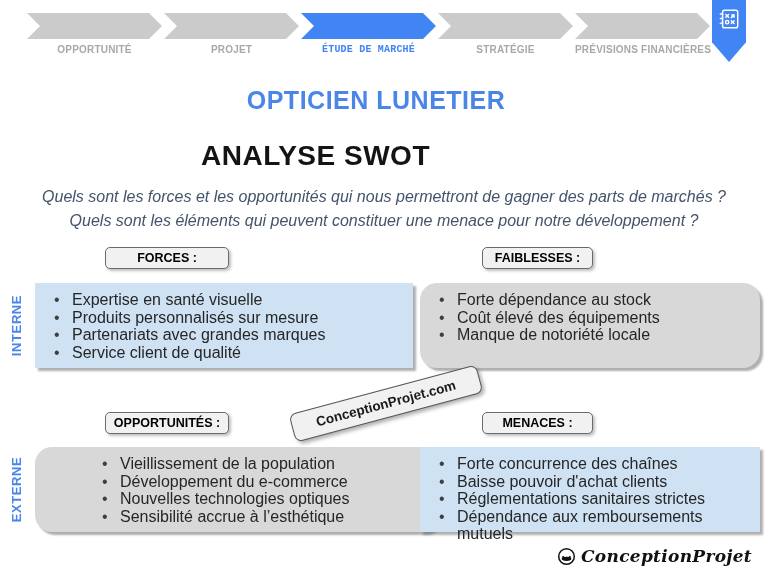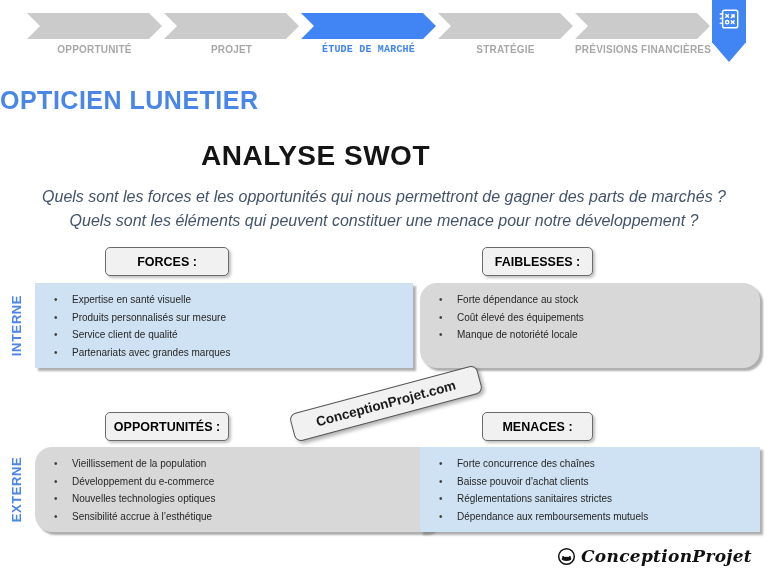--- a/index.html
+++ b/index.html
@@ -33,57 +33,57 @@
   .step.active .chev{background:var(--accent);}
   .step.active .step-label{color:var(--accent);font-family:Liberation Mono, monospace;}
   .ribbon{
     position:absolute;left:712px;top:0;width:34px;height:62px;background:var(--accent);
     clip-path:polygon(0 0,100% 0,100% 68%,50% 100%,0 68%);
     display:flex;justify-content:center;
   }
   .ribbon svg{margin-top:7px;}
   
   .subject{
-    position:absolute;top:86px;width:752px;text-align:left;
+    position:absolute;top:86px;width:752px;text-align:center;
     font-size:25px;font-weight:bold;color:var(--title-blue);letter-spacing:.5px;
   }
   .main-title{
     position:absolute;top:140px;width:631px;text-align:center;
     font-size:28px;font-weight:bold;color:#141414;letter-spacing:.5px;
   }
   .question{
     position:absolute;width:768px;text-align:center;font-style:italic;
     font-size:16px;color:var(--question-color);
   }
   .q1{top:188px;} .q2{top:212px;}
   
   .pill{
-    position:absolute;height:29px;background:var(--pill-bg);
+    position:absolute;height:22px;background:var(--pill-bg);
     border:1px solid #6b6b6b;border-radius:5px;
     display:flex;align-items:center;justify-content:center;
     font-size:12.5px;font-weight:bold;color:#000;
     box-shadow:2px 2px 3px rgba(0,0,0,.25);
   }
   .pill-forces{left:105px;top:247px;width:124px;}
   .pill-faiblesses{left:482px;top:247px;width:111px;}
   .pill-opportunites{left:105px;top:412px;width:124px;}
   .pill-menaces{left:482px;top:412px;width:111px;}
   .box{
     position:absolute;height:85px;
     box-shadow:3px 3px 2px rgba(110,110,110,.55);
   }
   .box-blue{background:var(--box-blue);}
   .box-gray{background:var(--box-gray);border-radius:17px;}
   .box-forces{left:35px;top:283px;width:378px;}
   .box-faiblesses{left:420px;top:283px;width:340px;}
-  .box-opportunites{left:35px;top:447px;width:406px;}
+  .box-opportunites{left:35px;top:447px;width:406px;padding-left:48px;}
   .box-menaces{left:420px;top:447px;width:340px;}
   .box ul{list-style:none;padding-top:8px;}
   .box li{
-    position:relative;padding-left:37px;font-size:10px;line-height:17.5px;color:var(--text);
+    position:relative;padding-left:37px;font-size:16px;line-height:17.5px;color:var(--text);
   }
   .box li::before{content:"•";position:absolute;left:19px;color:#3f3f3f;}
   .axis{
     position:absolute;left:0;width:34px;height:85px;
     display:flex;align-items:center;justify-content:center;
   }
   .axis span{
     transform:rotate(-90deg);white-space:nowrap;
     font-size:13px;font-weight:bold;color:var(--title-blue);letter-spacing:.6px;
   }
@@ -165,22 +165,22 @@
 
   <div class="pill pill-forces">FORCES :</div>
   <div class="pill pill-faiblesses">FAIBLESSES :</div>
   <div class="pill pill-opportunites">OPPORTUNITÉS :</div>
   <div class="pill pill-menaces">MENACES :</div>
 
   <div class="box box-blue box-forces">
     <ul>
       <li>Expertise en santé visuelle</li>
       <li>Produits personnalisés sur mesure</li>
+      <li>Partenariats avec grandes marques</li>
       <li>Service client de qualité</li>
-      <li>Partenariats avec grandes marques</li>
     </ul>
   </div>
   <div class="box box-gray box-faiblesses">
     <ul>
       <li>Forte dépendance au stock</li>
       <li>Coût élevé des équipements</li>
       <li>Manque de notoriété locale</li>
     </ul>
   </div>
   <div class="box box-gray box-opportunites">

